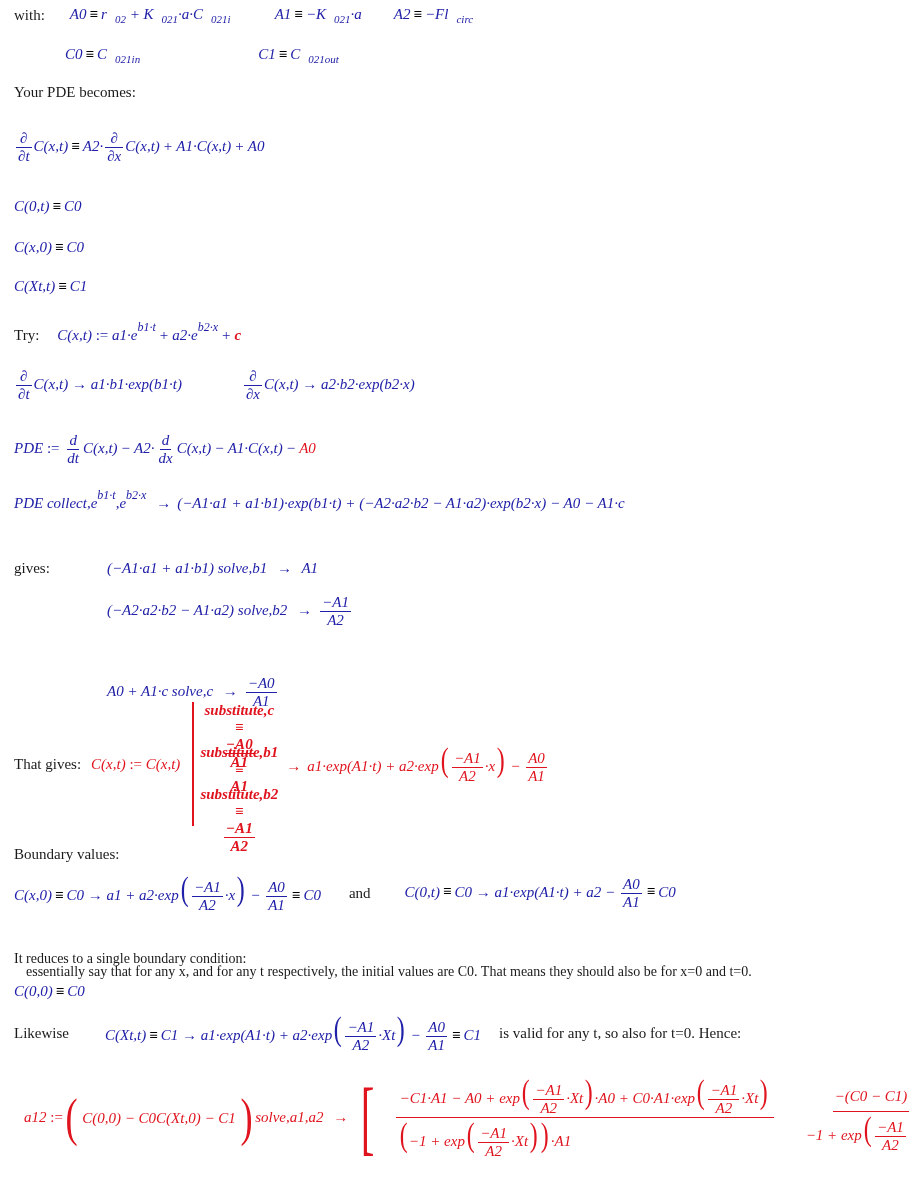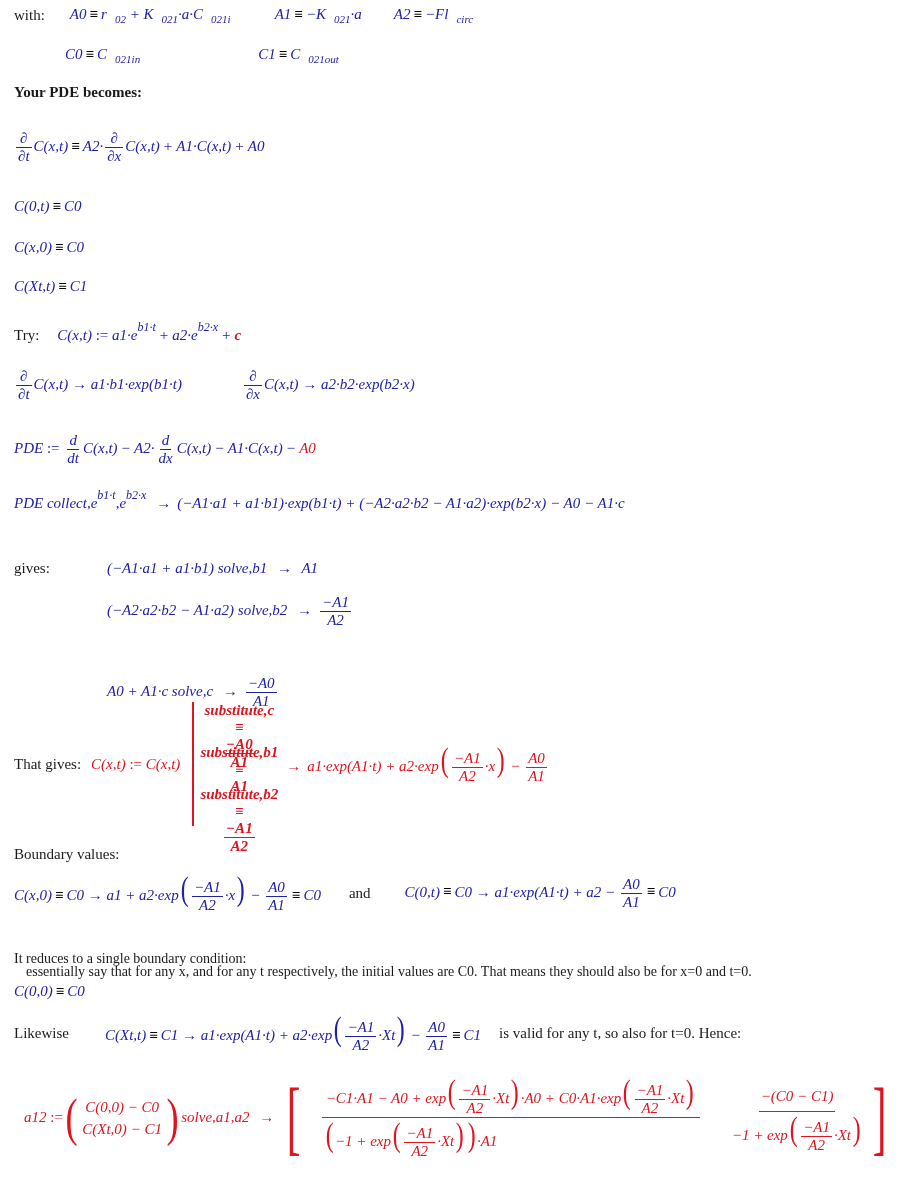--- a/index.html
+++ b/index.html
@@ -14,42 +14,42 @@
   .op { font-style: normal; padding: 0 4px; }
   .sub { font-size: 11px; vertical-align: -4px; margin-left: 8px; }
   .sup { font-size: 12px; vertical-align: 9px; }
   .frac { display: inline-flex; flex-direction: column; align-items: center; vertical-align: middle; margin: 0 2px; }
   .frac .num { border-bottom: 1.2px solid currentColor; padding: 0 2px; line-height: 17px; }
   .frac .den { padding: 0 2px; line-height: 17px; }
   .paren { font-size: 34px; font-style: normal; line-height: 34px; font-weight: 200; transform: scaleX(0.7); display: inline-block; }
   .bigbracket { font-size: 82px; font-style: normal; font-weight: 200; line-height: 82px; transform: scaleX(0.5); display:inline-block; }
   .vbar { border-left: 2px solid #e0141e; padding-left: 6px; display: flex; flex-direction: column; gap: 2px; margin-left: 12px; }
   .vbar .line { display: flex; align-items: center; height: 40px; flex-direction: column; }
-  .matrix { display: inline-flex; flex-direction: column; align-items: center; padding: 0 2px; line-height: 22px; justify-content: flex-end; }
+  .matrix { display: inline-flex; flex-direction: row; align-items: center; padding: 0 2px; line-height: 22px; justify-content: flex-end; }
 </style>
 </head>
 <body>
 
 <div class="row" style="top:6px;left:14px;">
   <span class="txt">with:</span>
   <span style="width:25px"></span>
   <span class="m">A0<span class="k">≡</span>r<span class="sub">02</span> + K<span class="sub">021</span>·a·C<span class="sub">021i</span></span>
   <span style="width:44px"></span>
   <span class="m">A1<span class="k">≡</span>−K<span class="sub">021</span>·a</span>
   <span style="width:32px"></span>
   <span class="m">A2<span class="k">≡</span>−Fl<span class="sub">circ</span></span>
 </div>
 
 <div class="row" style="top:46px;left:65px;">
   <span class="m">C0<span class="k">≡</span>C<span class="sub">021in</span></span>
   <span style="width:118px"></span>
   <span class="m">C1<span class="k">≡</span>C<span class="sub">021out</span></span>
 </div>
 
-<div class="row" style="top:84px;left:14px;font-weight:bold;">
+<div class="row" style="top:84px;left:14px;">
   <span class="txt">Your PDE becomes:</span>
 </div>
 
 <div class="row" style="top:130px;left:14px;">
   <span class="m">
     <span class="frac">
         <span class="num" style="border:none">∂</span>
         <span class="den" style="border-top:1.2px solid currentColor">∂t</span>
       </span>C(x,t)<span class="k">≡</span>A2·<span class="frac">
         <span class="num" style="border:none">∂</span>

